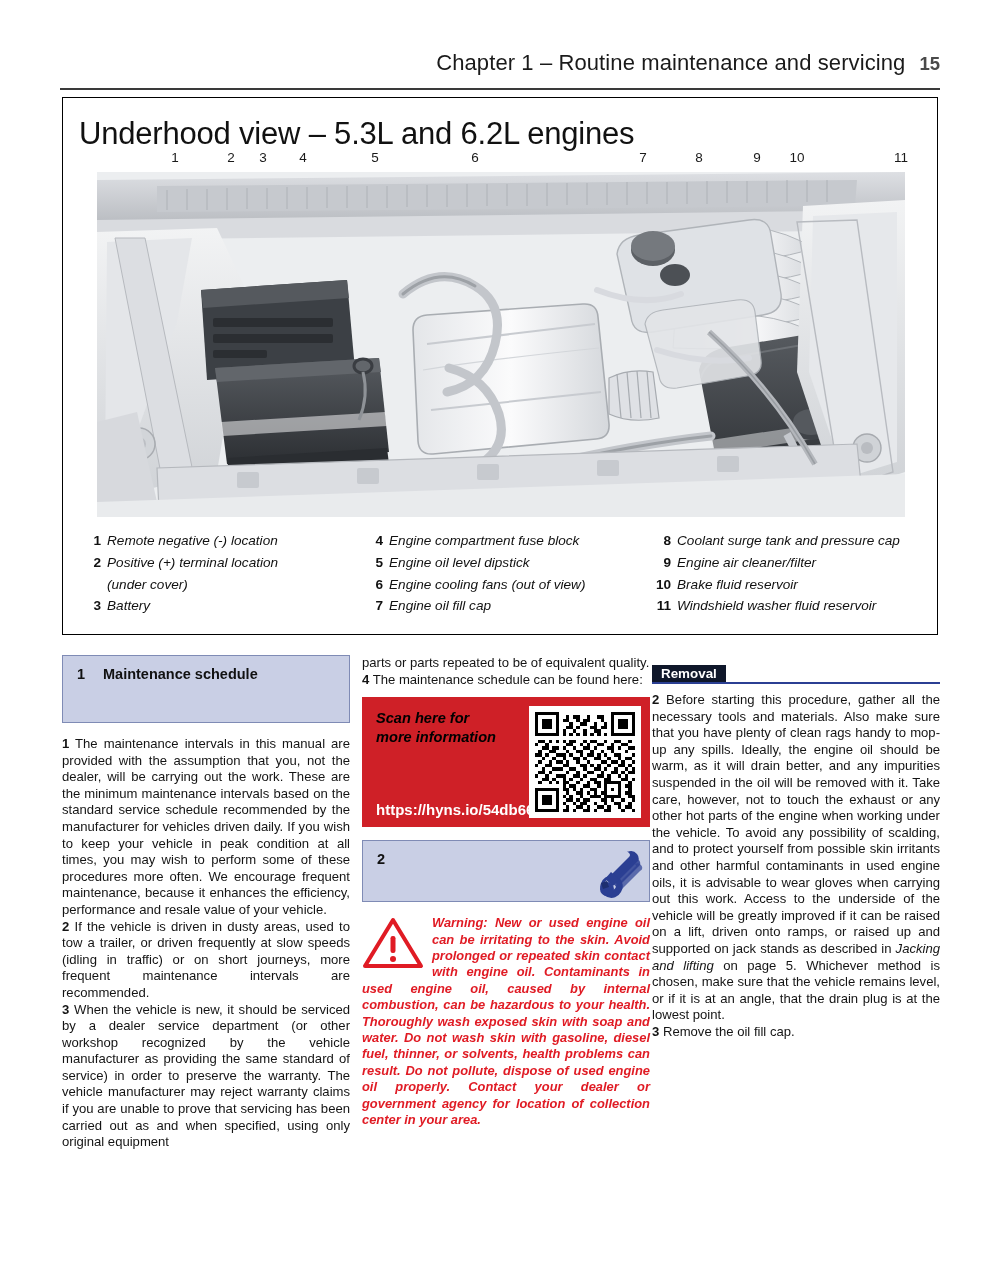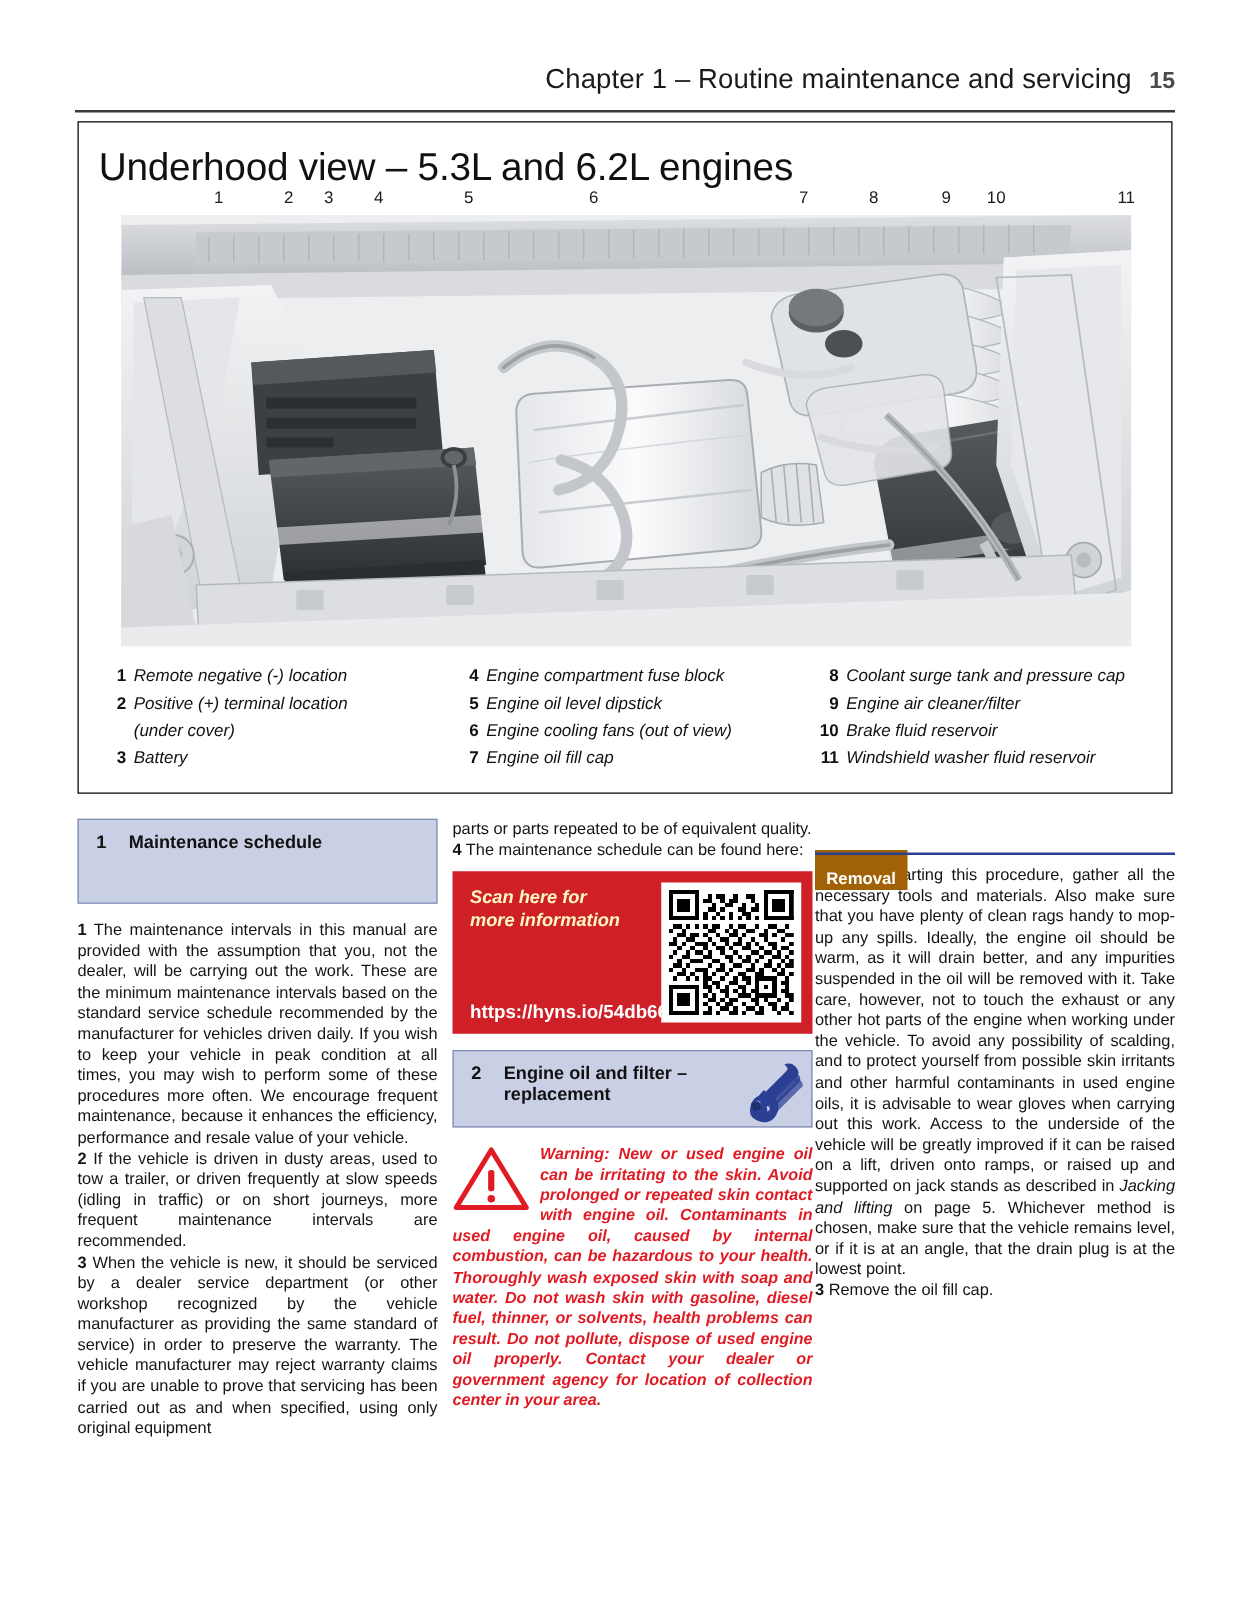--- a/index.html
+++ b/index.html
@@ -111,21 +111,21 @@
     position:absolute; right:6px; top:6px; width:52px; height:52px;
   }
 
   
   .qrbox{
     position:relative; width:288px; height:130px;
     background:#cf2027; margin:9px 0 13px 0;
   }
   .qr-head{
     position:absolute; left:14px; top:12px; width:125px;
-    color:#fef9c3; font-size:14.6px; font-weight:bold; font-style:italic;
+    color:#000000; font-size:14.6px; font-weight:bold; font-style:italic;
     line-height:19px;
   }
   .qr-url{
     position:absolute; left:14px; bottom:9px;
     color:#ffffff; font-size:15px; font-weight:bold;
   }
   .qr-code{
     position:absolute; right:9px; top:9px; width:112px; height:112px;
     background:#fff; padding:6px;
   }
@@ -143,24 +143,23 @@
 
   
   .subhead-wrap{
     position:relative; margin:9px 0 8px 0; height:20px;
   }
   .subhead-line{
     position:absolute; left:0; right:0; bottom:0; height:1.6px; background:#2b3f93;
   }
   .subhead{
     position:relative; display:inline-block;
-    background:#a16207; color:#fff;
+    background:#0f172a; color:#fff;
     font-size:13.4px; font-weight:bold;
-    padding:15px 9px 2px 9px;
-    margin-top:16px;
+    padding:1px 9px 2px 9px;
   }
 </style>
 </head>
 <body>
 
 <div class="page-header">
   <span class="hdr-text">Chapter 1 – Routine maintenance and servicing</span><span class="hdr-pageno">15</span>
 </div>
 <div class="hdr-rule"></div>
 
@@ -661,21 +660,20 @@
           <rect x="20" y="28" width="2" height="1"></rect>
             <rect x="25" y="28" width="1" height="1"></rect>
           <rect x="28" y="28" width="1" height="1"></rect>
         </g>
       </svg>
     </div>
   </div>
 
   <div class="sec-head h2">
     <span class="sec-no">2</span>
-    <span class="sec-title">Engine oil and filter – replacement</span>
     <svg class="spanner-icon" viewBox="0 0 52 52">
       <g fill="#2b3f93">
         <path d="M36 5 q6 -3 10 2 q4 5 -1 9 l-22 22 l-6 -7 l21 -21 q2 -2 0 -4 q-2 -2 -2 -1 Z"></path>
         <path d="M40 11 q5 -2 8 2 q3 4 -1 7 l-21 21 l-5 -6 l20 -20 q2 -2 -1 -4 Z" opacity=".85"></path>
         <path d="M44 17 q4 -2 6 1 q3 4 -1 6 l-20 20 l-4 -5 l19 -19 q2 -1 0 -3 Z" opacity=".7"></path>
         <path d="M22 29 a11 11 0 1 0 8 16 a11 11 0 0 0 -3 -15 l-3 4 a6 6 0 1 1 -6 -2 Z"></path>
         <path d="M14 32 l6 -7 l8 7 l-6 7 Z"></path>
         <circle cx="16" cy="42" r="7"></circle>
         <path d="M10 36 l6 -2 l2 6 l-6 2 Z" fill="#1e2f70"></path>
       </g>

